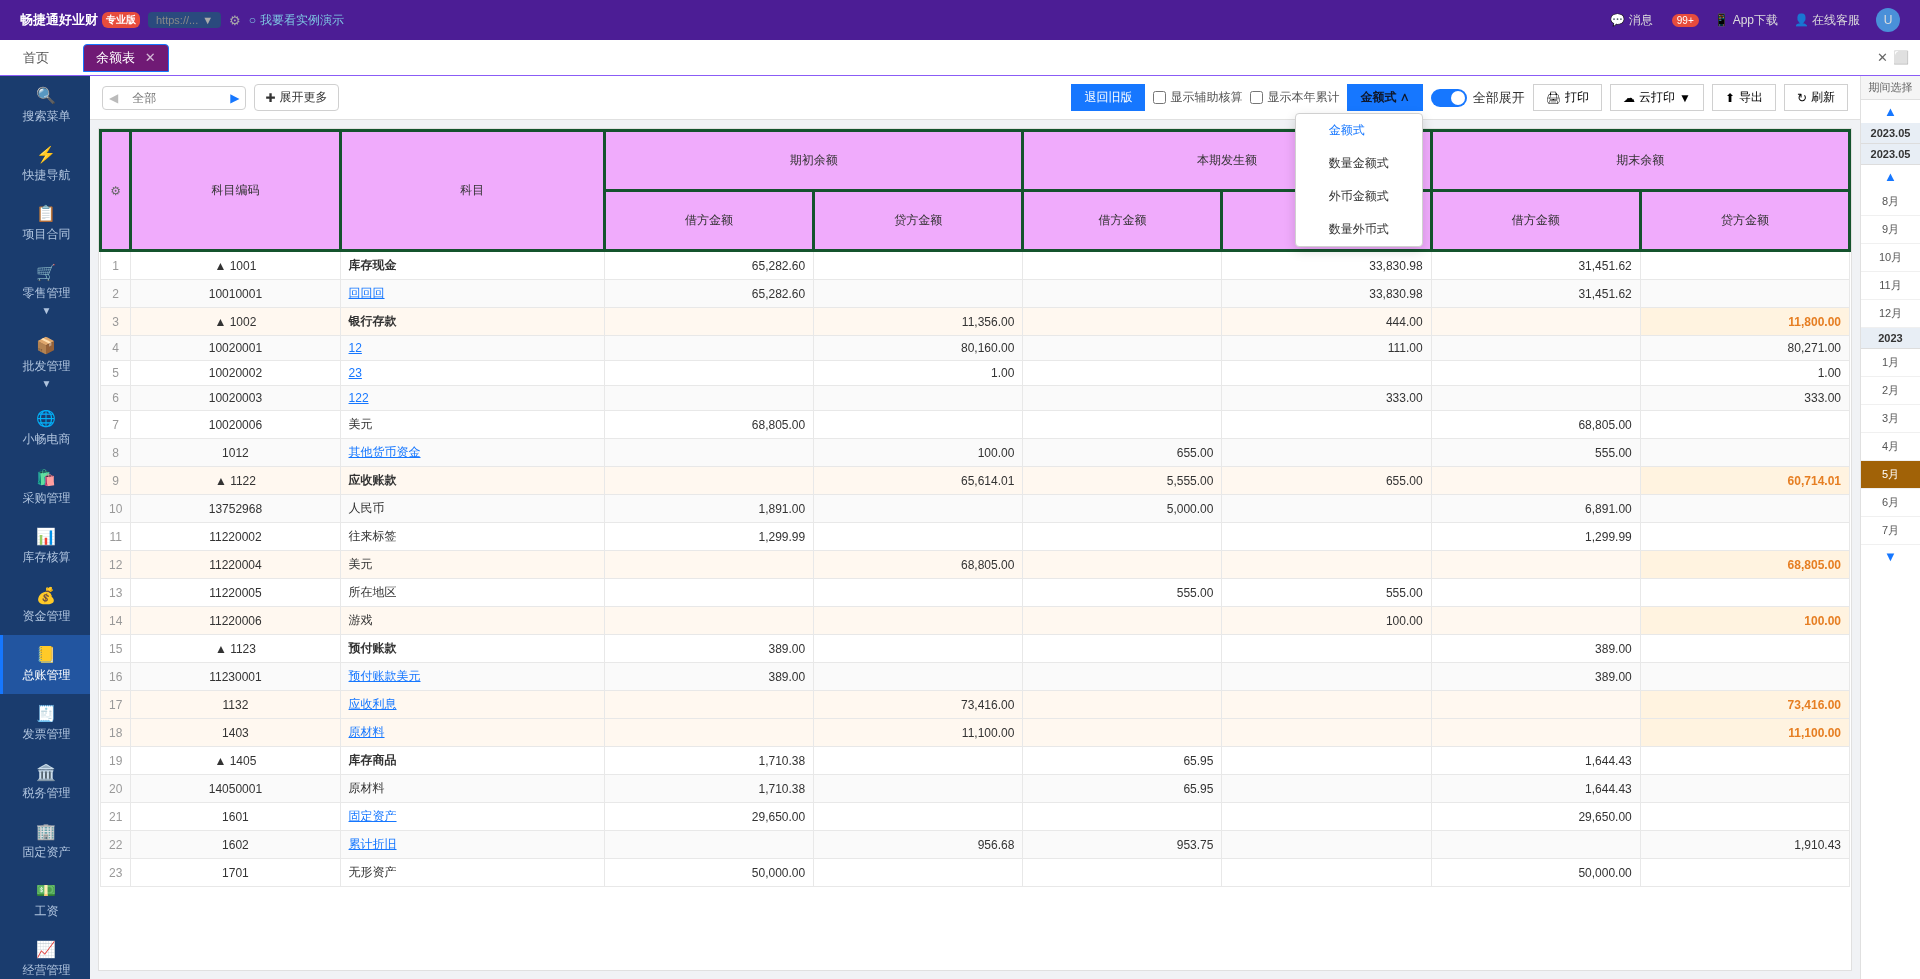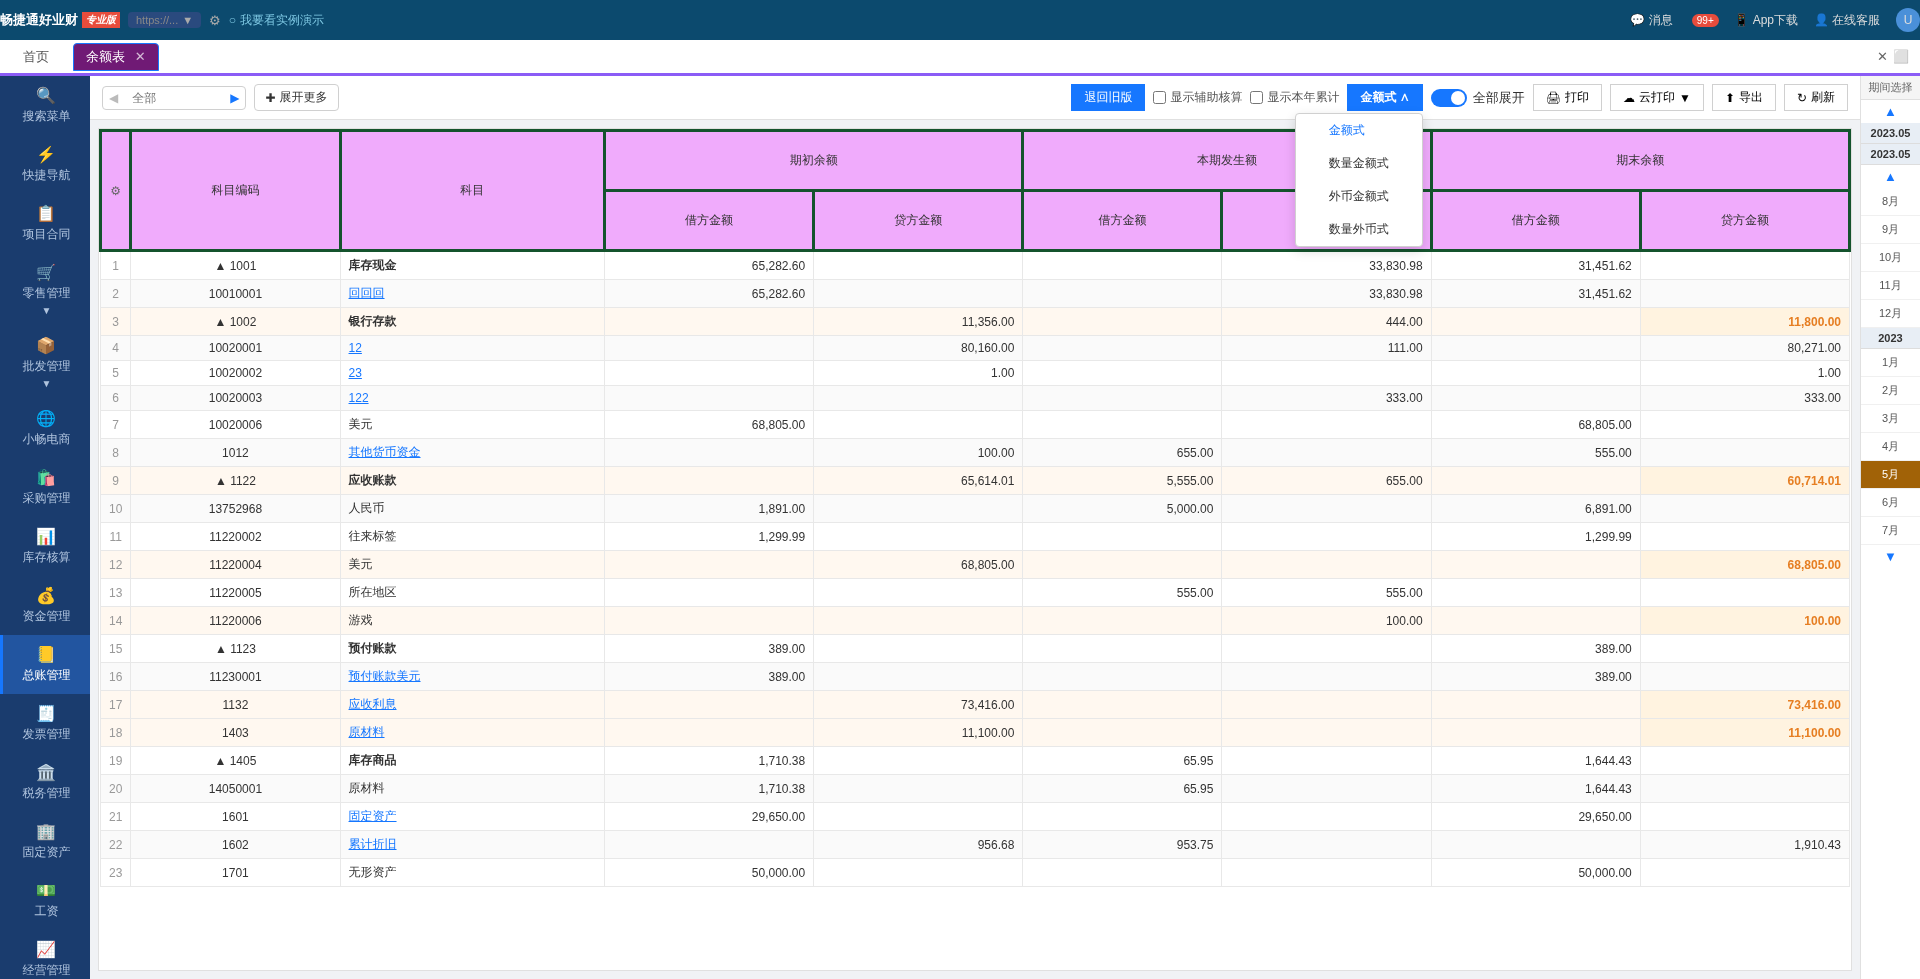--- a/index.html
+++ b/index.html
@@ -1,43 +1,43 @@
 <!DOCTYPE html>
 <html><head>
   <meta charset="utf-8">
   <style>
     * { box-sizing: border-box; margin: 0; padding: 0; }
     body { font-family: 'Microsoft YaHei', Arial, sans-serif; font-size: 13px; background: #f0f2f5; color: #333; overflow: hidden; }
 
     
     .top-bar {
       height: 40px;
-      background: #0c4a6e;
+      background: #4c1d95;
       display: flex;
       align-items: center;
-      padding: 0 0;
+      padding: 0 20px;
       color: #fff;
       justify-content: space-between;
     }
     .top-bar-left { display: flex; align-items: center; gap: 8px; }
     .top-bar-logo { font-size: 13px; font-weight: bold; color: #fff; display: flex; align-items: center; gap: 4px; }
-    .top-bar-logo .version { font-size: 10px; background: #e74c3c; padding: 1px 4px; border-radius: 0; font-style: italic; }
+    .top-bar-logo .version { font-size: 10px; background: #e74c3c; padding: 1px 4px; border-radius: 6px; }
     .top-bar-right { display: flex; align-items: center; gap: 16px; font-size: 12px; color: #ddd; }
     .badge { background: #e74c3c; color: #fff; border-radius: 10px; padding: 1px 5px; font-size: 10px; margin-left: 16px; }
     .top-bar-right .item { display: flex; align-items: center; gap: 3px; cursor: pointer; }
 
     
     .tab-bar {
       height: 36px;
       background: #fff;
-      border-bottom: 3px solid #8b5cf6;
+      border-bottom: 1px solid #8b5cf6;
       display: flex;
       align-items: center;
       padding: 0 10px;
-      gap: 11px;
+      gap: 21px;
     }
     .tab-item {
       padding: 4px 12px;
       border-radius: 4px 4px 0 0;
       cursor: pointer;
       font-size: 13px;
       color: #555;
       border: 1px solid transparent;
     }
     .tab-item.active {
@@ -354,21 +354,21 @@
       <label class="checkbox-label">
         <input type="checkbox" style="">
         <span>显示辅助核算</span>
       </label>
       <label class="checkbox-label">
         <input type="checkbox" style="">
         <span>显示本年累计</span>
       </label>
 
       <div style="position:relative;">
-        <button class="btn btn-active" style="background:#1677ff; color:#ffffff; border-color:#1677ff; font-weight:bold;">金额式 ∧</button>
+        <button class="btn btn-active" style="background:#1677ff; color:#0f172a; border-color:#1677ff; font-weight:bold;">金额式 ∧</button>
 
         <div class="dropdown-menu">
           <div class="dropdown-menu-item selected">金额式</div>
           <div class="dropdown-menu-item">数量金额式</div>
           <div class="dropdown-menu-item">外币金额式</div>
           <div class="dropdown-menu-item">数量外币式</div>
         </div>
       </div>
       <div class="toggle-group">
         <div class="toggle"></div>

